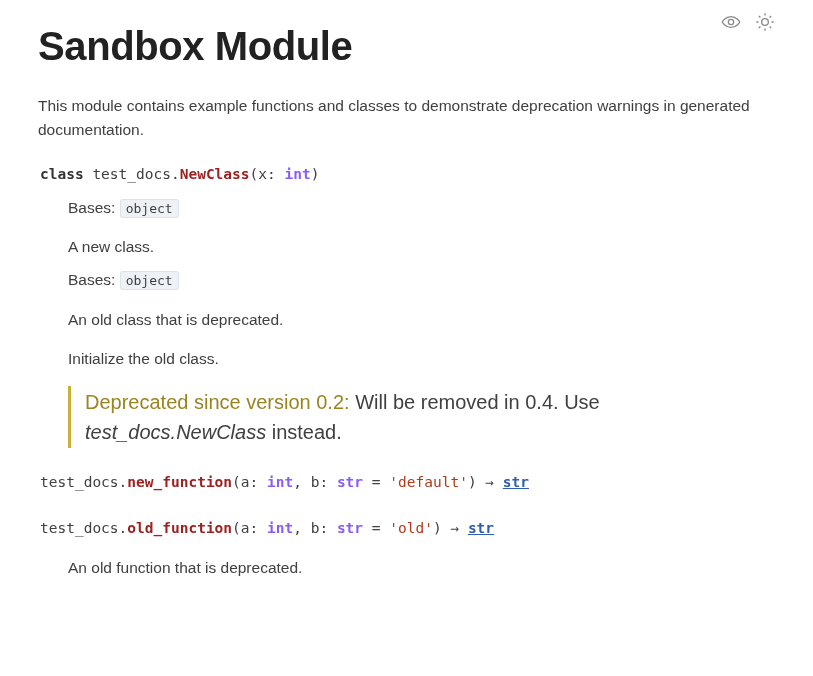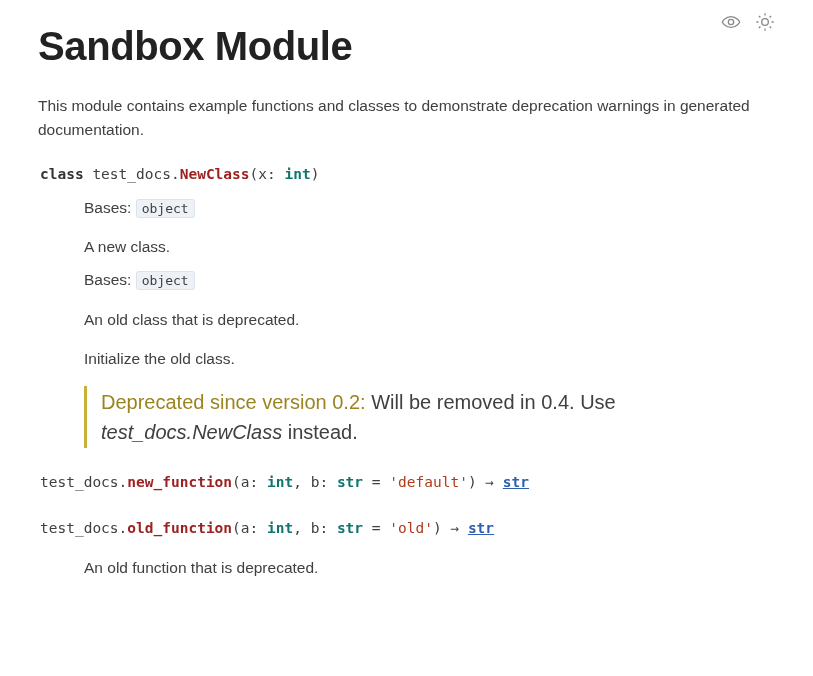--- a/index.html
+++ b/index.html
@@ -69,39 +69,39 @@
     color: #404040;
   }
   .nm {
     font-weight: bold;
     color: #9c2222;
   }
   .pname {
     color: #404040;
   }
   .ptype {
-    color: #0f766e;
+    color: #8b5cf6;
     font-weight: bold;
   }
   .punc {
     color: #404040;
   }
   .str {
     color: #b03a1a;
   }
   .arrow {
     color: #404040;
   }
   .rtype {
     color: #2f5fae;
     font-weight: bold;
     text-decoration: underline;
   }
   .body-block {
-    margin-left: 46px;
+    margin-left: 30px;
   }
   .bases {
     font-size: 15.5px;
     line-height: 1.5;
     margin: 10px 0 0 0;
     color: #404040;
   }
   .code-inline {
     font-family: "DejaVu Sans Mono", monospace;
     font-size: 13px;

